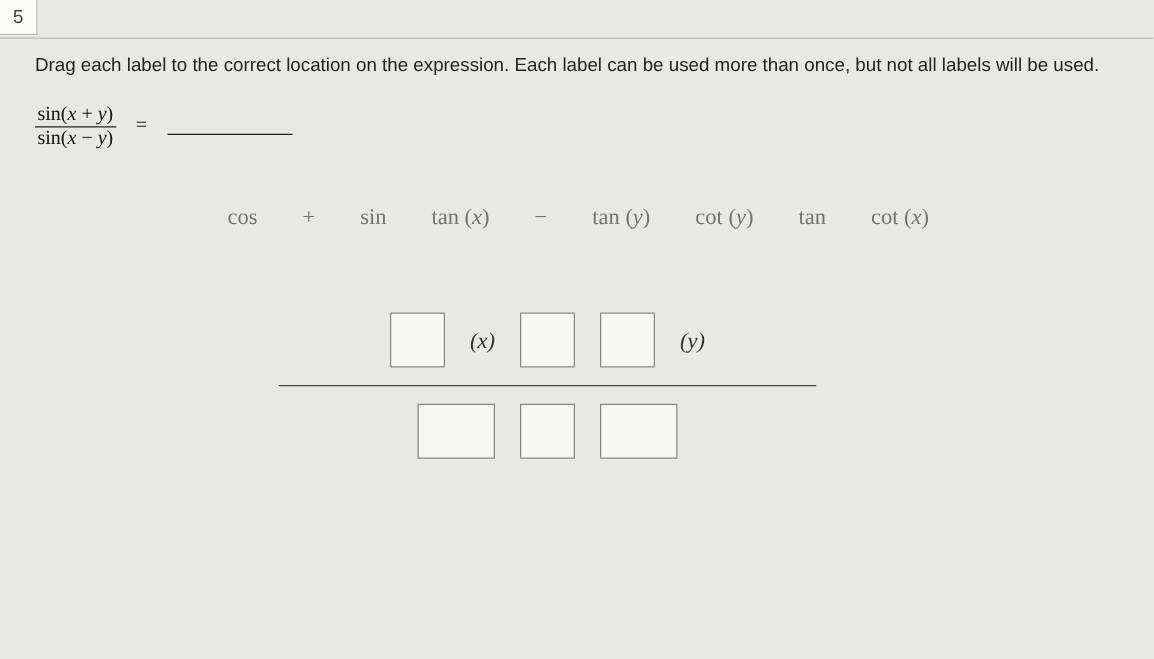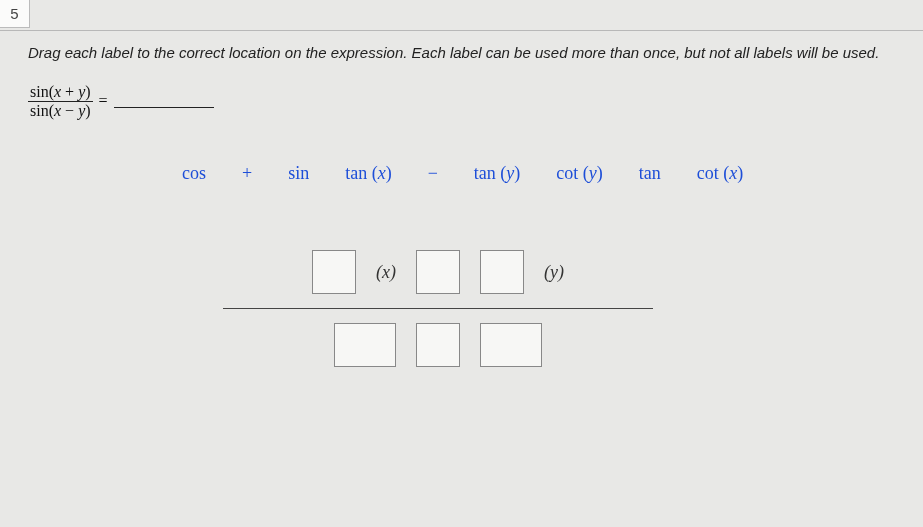--- a/index.html
+++ b/index.html
@@ -44,31 +44,30 @@
   .content {
     position: absolute;
     top: 44px;
     left: 28px;
     right: 14px;
   }
   .instruction {
     font-size: 15px;
     color: #222;
     margin-bottom: 22px;
-    font-style: italic;
   }
   .subheading {
     font-size: 15px;
     color: #222;
     margin-bottom: 18px;
   }
   .equation-row {
     display: flex;
     align-items: center;
-    gap: 0;
+    gap: 10px;
     margin-bottom: 40px;
     font-family: 'Times New Roman', serif;
     font-size: 16px;
     color: #111;
   }
   .frac {
     display: inline-flex;
     flex-direction: column;
     align-items: center;
     line-height: 1.1;
@@ -85,21 +84,21 @@
     height: 16px;
   }
   .labels-row {
     display: flex;
     align-items: center;
     gap: 28px;
     margin-left: 150px;
     margin-bottom: 54px;
     font-family: 'Times New Roman', serif;
     font-size: 18px;
-    color: #1d4ed8;
+    color: #737373;
   }
   .label-tile {
     cursor: grab;
     user-select: none;
     padding: 4px 4px;
   }
   .targets {
     display: flex;
     flex-direction: column;
     align-items: center;

